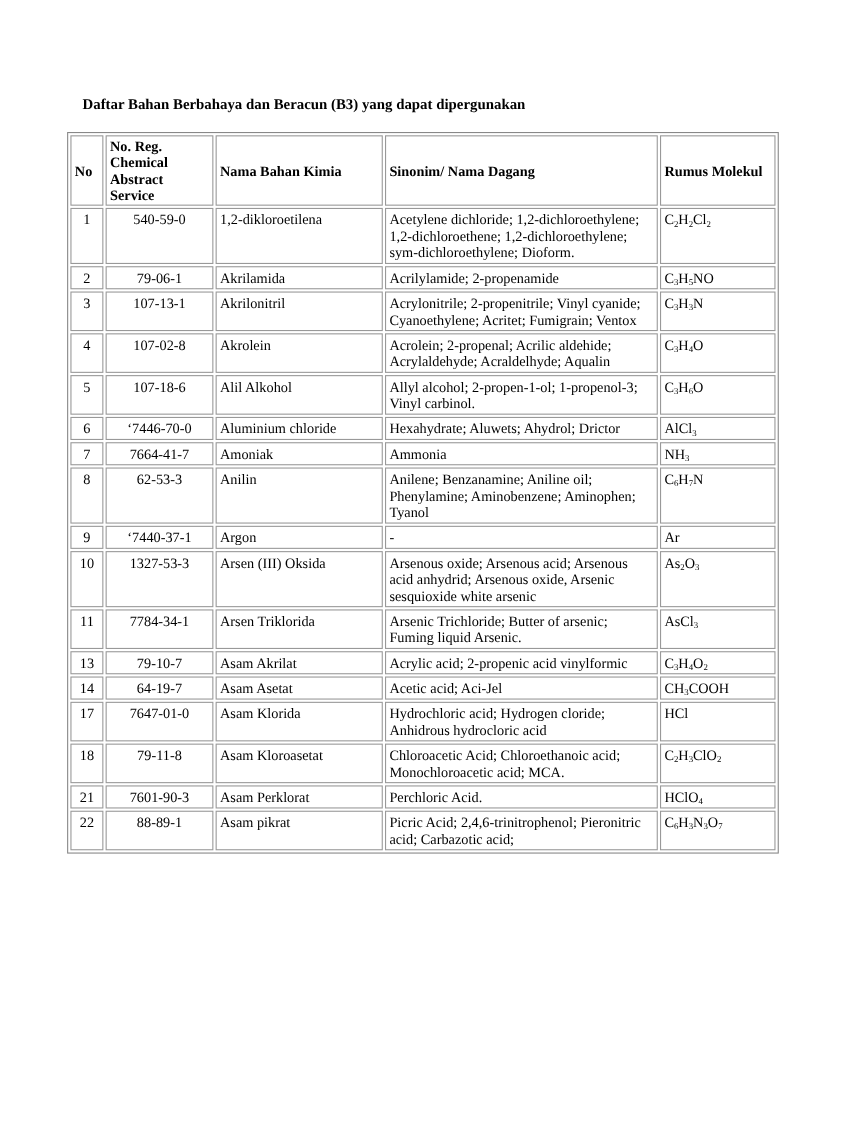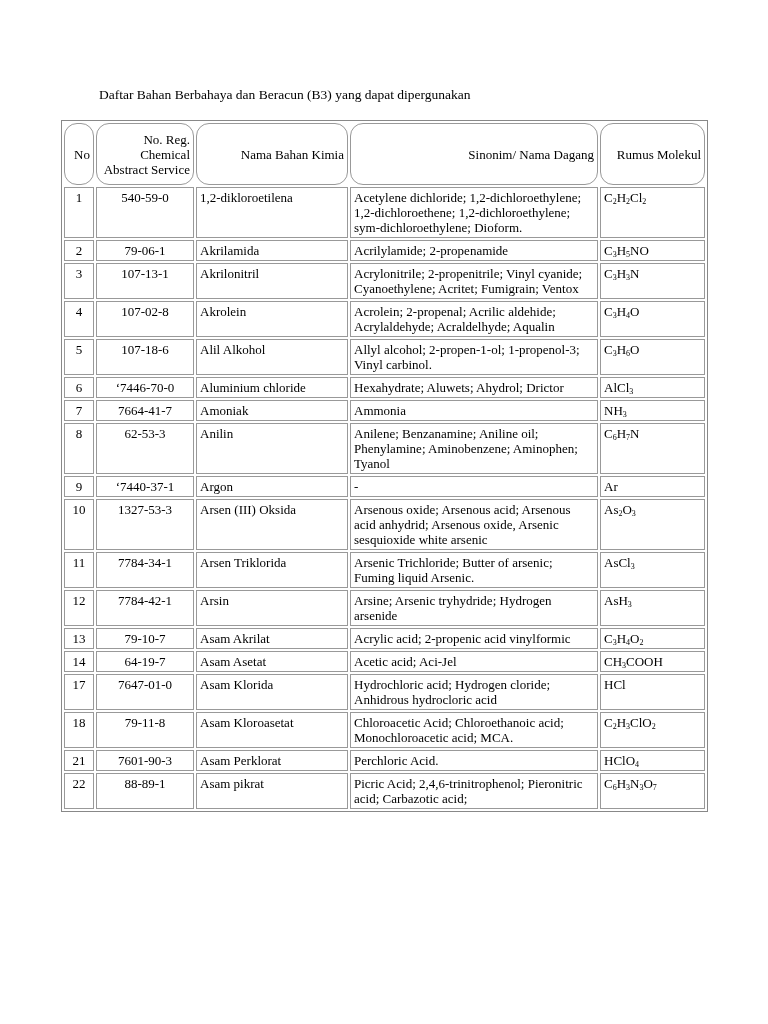--- a/index.html
+++ b/index.html
@@ -1,23 +1,23 @@
 <!DOCTYPE html>
 <html><head>
 <meta charset="utf-8">
 <style>
   html, body { margin:0; padding:0; background:#ffffff; }
   body { width:768px; height:1024px; position:relative; overflow:hidden;
          font-family:"Liberation Serif", "DejaVu Serif", serif; color:#000; }
-  .title { position:absolute; left:99px; top:87px; font-size:13.5px; font-weight:normal; }
+  .title { position:absolute; left:75px; top:87px; font-size:13.5px; font-weight:bold; }
   table.b3 { position:absolute; left:61px; top:120px; width:647px;
              border-collapse:separate; border-spacing:2px;
              border:1px solid #888; font-size:13px; line-height:15px; }
   table.b3 th, table.b3 td { border:1px solid #999; padding:2px 3px; vertical-align:top; }
-  table.b3 th { font-weight:normal; text-align:right; vertical-align:middle; padding:1px 3px;border-radius:13px; }
+  table.b3 th { font-weight:bold; text-align:left; vertical-align:middle; padding:1px 3px; }
   td.no { text-align:center; width:22px; }
   td.cas { text-align:center; width:90px; }
   td.name { width:144px; }
   td.syn { width:240px; }
   sub { font-size:8px; vertical-align:-2px; line-height:0; }
 </style>
 </head>
 <body>
 
 <div class="title">Daftar Bahan Berbahaya dan Beracun (B3) yang dapat dipergunakan</div>
@@ -104,27 +104,20 @@
         <td class="formula">As<sub>2</sub>O<sub>3</sub></td>
       </tr>
       <tr>
         <td class="no">11</td>
         <td class="cas">7784-34-1</td>
         <td class="name">Arsen Triklorida</td>
         <td class="syn">Arsenic Trichloride; Butter of arsenic; Fuming liquid Arsenic.</td>
         <td class="formula">AsCl<sub>3</sub></td>
       </tr>
       <tr>
-        <td class="no">12</td>
-        <td class="cas">7784-42-1</td>
-        <td class="name">Arsin</td>
-        <td class="syn">Arsine; Arsenic tryhydride; Hydrogen arsenide</td>
-        <td class="formula">AsH<sub>3</sub></td>
-      </tr>
-      <tr>
         <td class="no">13</td>
         <td class="cas">79-10-7</td>
         <td class="name">Asam Akrilat</td>
         <td class="syn">Acrylic acid; 2-propenic acid vinylformic</td>
         <td class="formula">C<sub>3</sub>H<sub>4</sub>O<sub>2</sub></td>
       </tr>
       <tr>
         <td class="no">14</td>
         <td class="cas">64-19-7</td>
         <td class="name">Asam Asetat</td>

